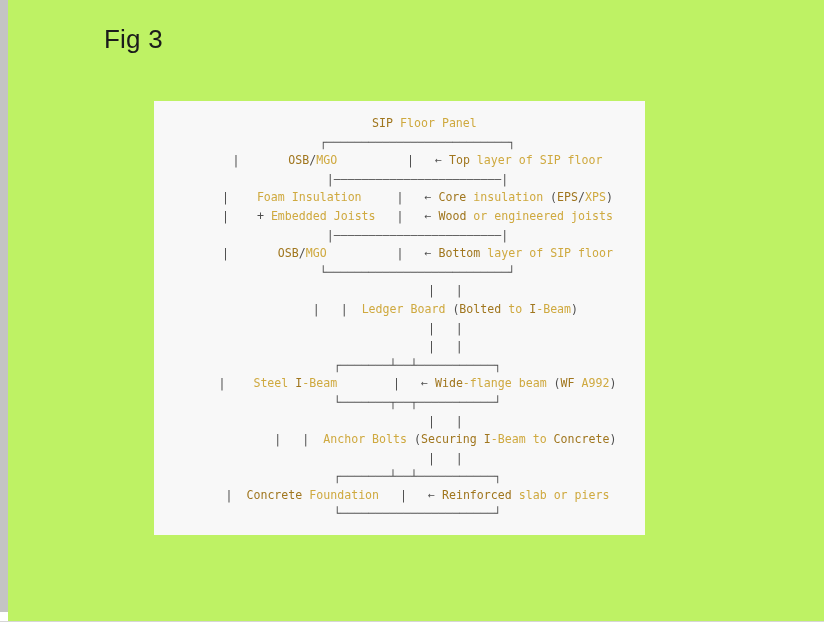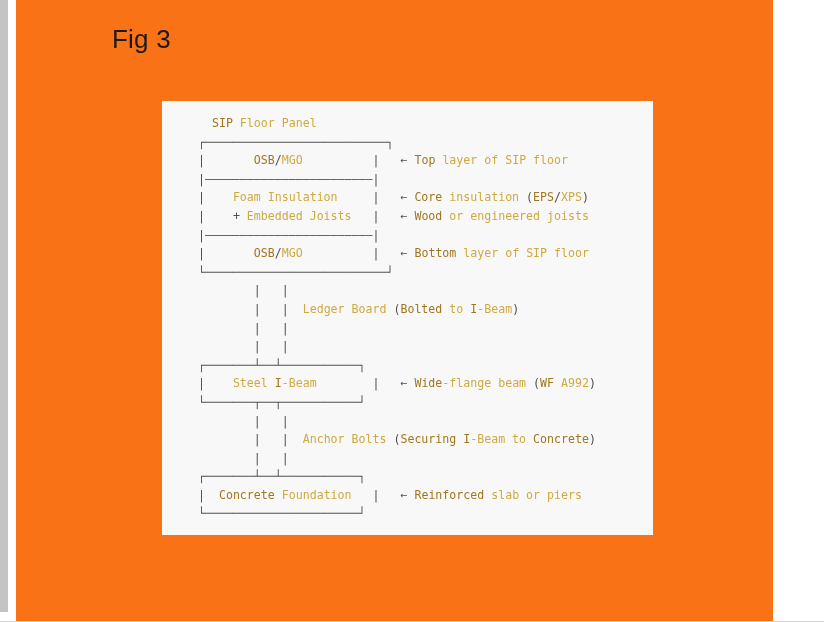--- a/index.html
+++ b/index.html
@@ -27,25 +27,25 @@
   .bottom-rule {
     position: absolute;
     left: 0;
     bottom: 0;
     width: 824px;
     height: 1px;
     background: #d6d6d6;
   }
   .page {
     position: absolute;
-    left: 16px;
+    left: 8px;
     top: 0;
-    width: 757px;
+    width: 816px;
     height: 621px;
-    background: #f97316;
+    background: #bef264;
   }
   .fig-title {
     position: absolute;
     left: 96px;
     top: 22px;
     font-size: 26px;
     font-weight: 400;
     color: #1b1b1b;
     letter-spacing: 0.2px;
     line-height: 34px;
@@ -65,21 +65,21 @@
   .ascii {
     font-family: "DejaVu Sans Mono", "Liberation Mono", monospace;
     font-size: 11.6px;
     line-height: 18.6px;
     white-space: pre;
     margin: 0;
     padding: 0 0 0 22px;
     color: #555555;
     letter-spacing: 0px;
   }
-  .ascii .ln { display: block; height: 18.6px; }
+  .ascii .ln { display: block; height: 18.6px; text-align: center; }
   
   .t-gold   { color: #cfa93f; }   
   .t-bronze { color: #a0761e; }   
   .t-punct  { color: #4d4d4d; }   
 </style>
 </head>
 <body>
 
 <div class="left-gutter"></div>
 

